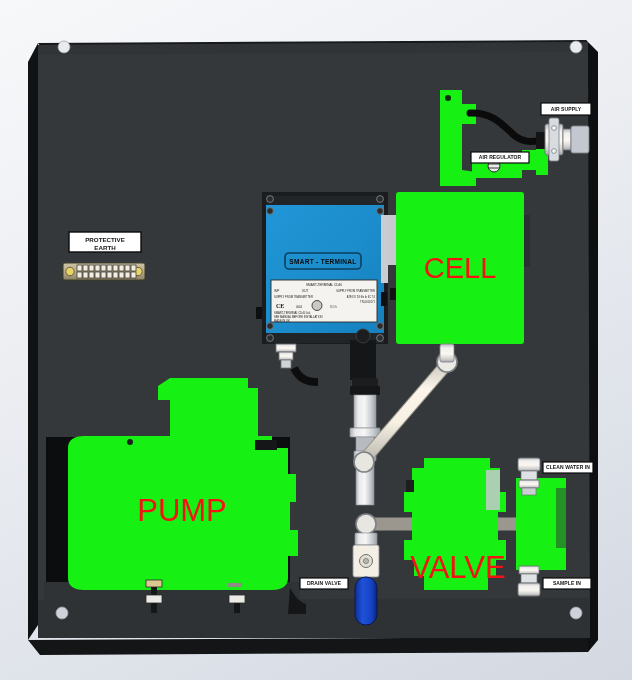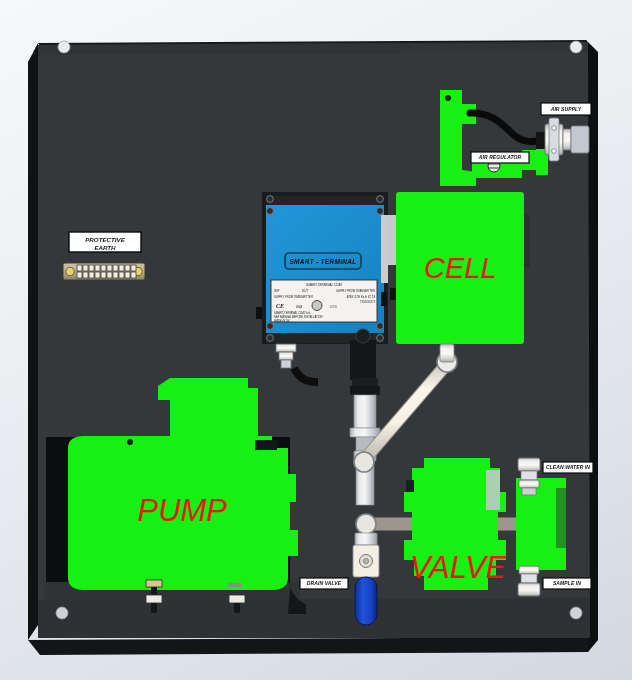--- a/index.html
+++ b/index.html
@@ -8,21 +8,20 @@
     width: 632px;
     height: 680px;
     overflow: hidden;
     font-family: "Liberation Sans", sans-serif;
   }
   #stage {
     position: relative;
     width: 632px;
     height: 680px;
     background: linear-gradient(155deg, #f7f8fa 0%, #eceef2 38%, #dfe3ea 72%, #d3d8e1 100%);
-    font-style: italic;
   }
   svg.canvas {
     position: absolute;
     left: 0; top: 0;
     width: 632px;
     height: 680px;
     display: block;
   }
   .lbl-text {
     font-family: "Liberation Sans", sans-serif;

